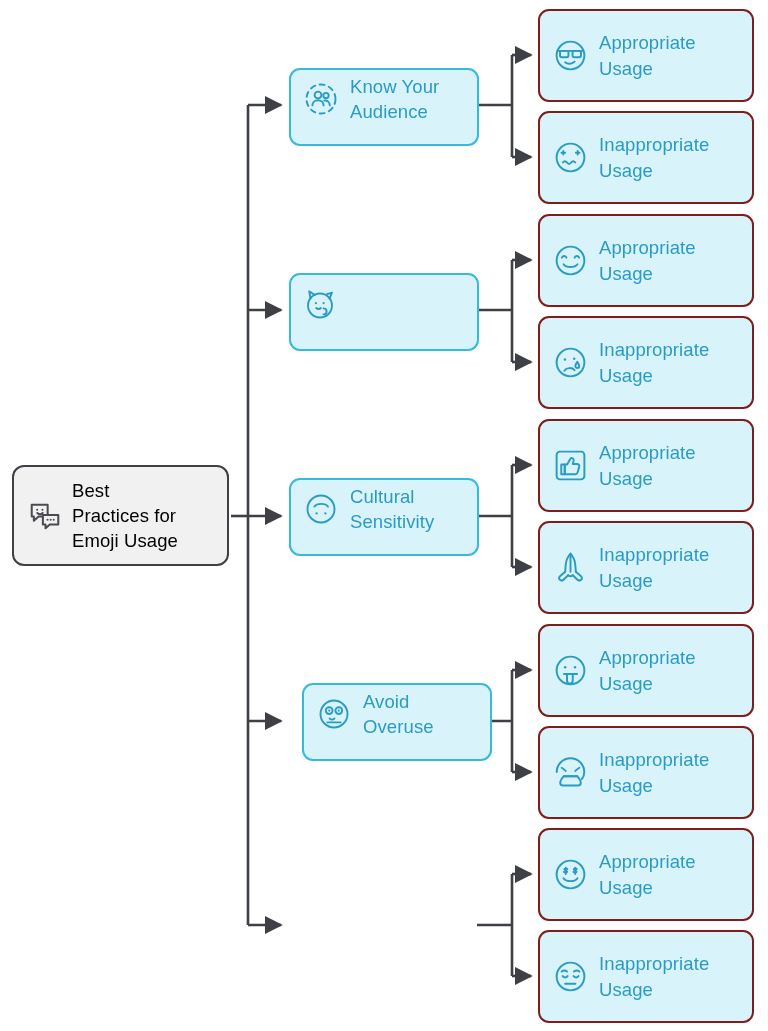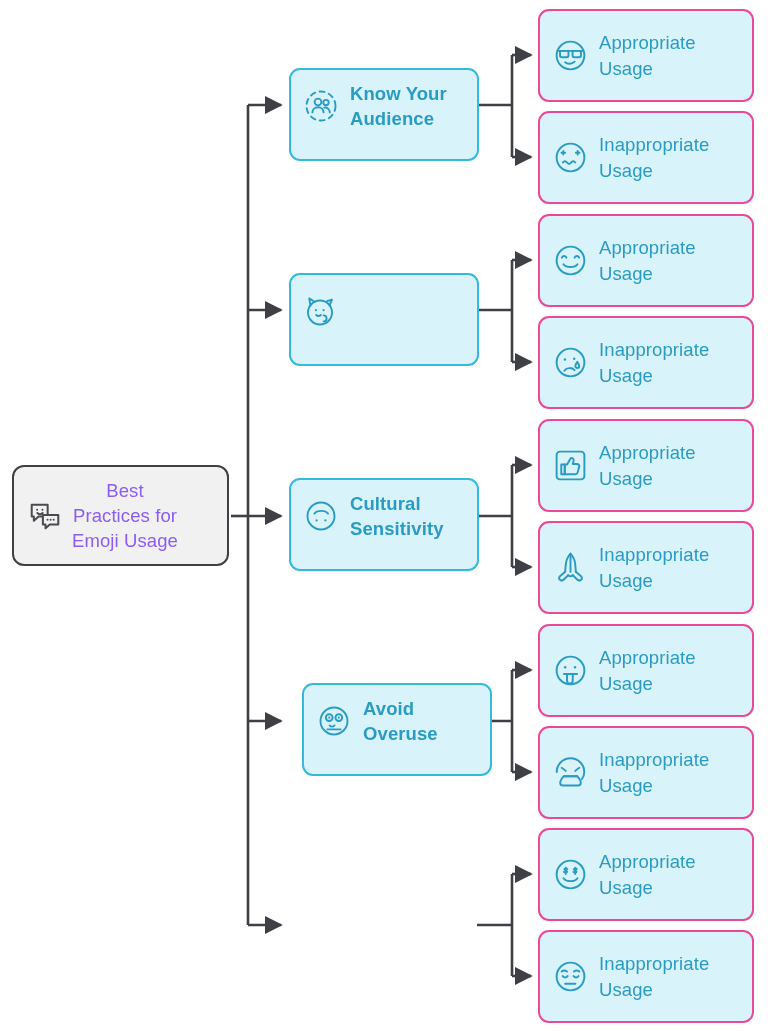--- a/index.html
+++ b/index.html
@@ -14,41 +14,40 @@
   .node{position:absolute;box-sizing:border-box;display:flex;align-items:center;}
 
   
   .root{
     left:12px;top:465px;width:217px;height:101px;
     background:#f1f1f1;border:2px solid #3f3f46;border-radius:12px;
     padding:0 12px 0 14px;gap:10px;
   }
   .root .glyph{flex:0 0 auto;width:34px;height:34px;display:block;}
   .root .label{
-    color:#8b5cf6;font-size:18.5px;line-height:25px;letter-spacing:.1px;
+    color:#000000;font-size:18.5px;line-height:25px;letter-spacing:.1px;
     white-space:pre-line;
-    text-align:center;
   }
 
   
   .branch{
-    width:190px;height:93px;
+    width:190px;height:78px;
     background:#d9f3fb;border:2px solid #35b9dd;border-radius:11px;
-    padding:0 10px 17px 12px;gap:11px;font-weight:bold;
+    padding:0 10px 17px 12px;gap:11px;
   }
   .branch .glyph{flex:0 0 auto;width:36px;height:36px;display:block;}
   .branch .label{
     color:#2a9cc4;font-size:18.5px;line-height:25px;letter-spacing:.1px;
     white-space:pre-line;
   }
 
   
   .leaf{
     width:216px;height:93px;
-    background:#d9f3fb;border:2px solid #ec4899;border-radius:11px;
+    background:#d9f3fb;border:2px solid #7f1d1d;border-radius:11px;
     padding:0 8px 0 12px;gap:10px;
   }
   .leaf .glyph{flex:0 0 auto;width:37px;height:37px;display:block;}
   .leaf .label{
     color:#2a9cc4;font-size:18.5px;line-height:26px;letter-spacing:.1px;
     white-space:pre-line;
   }
 </style>
 </head>
 <body>

